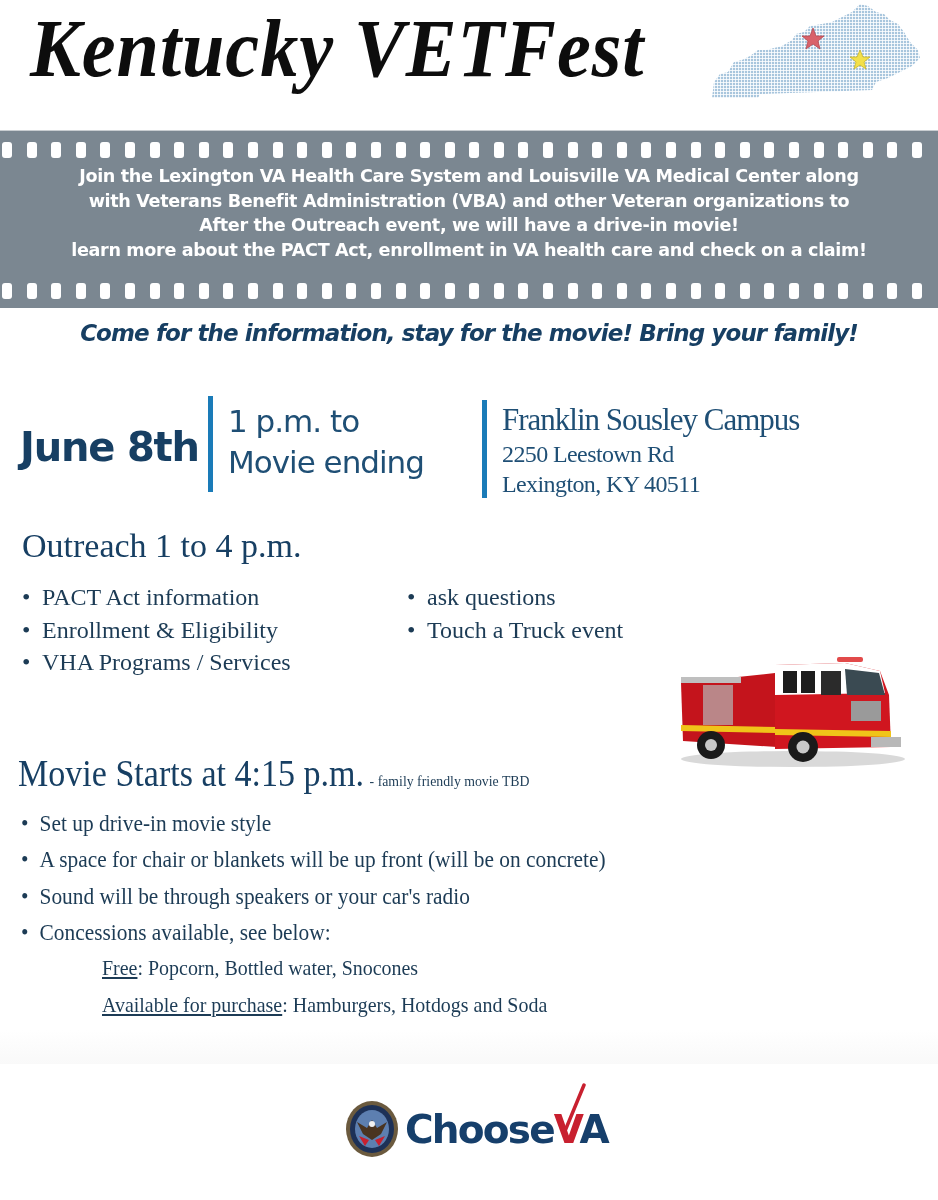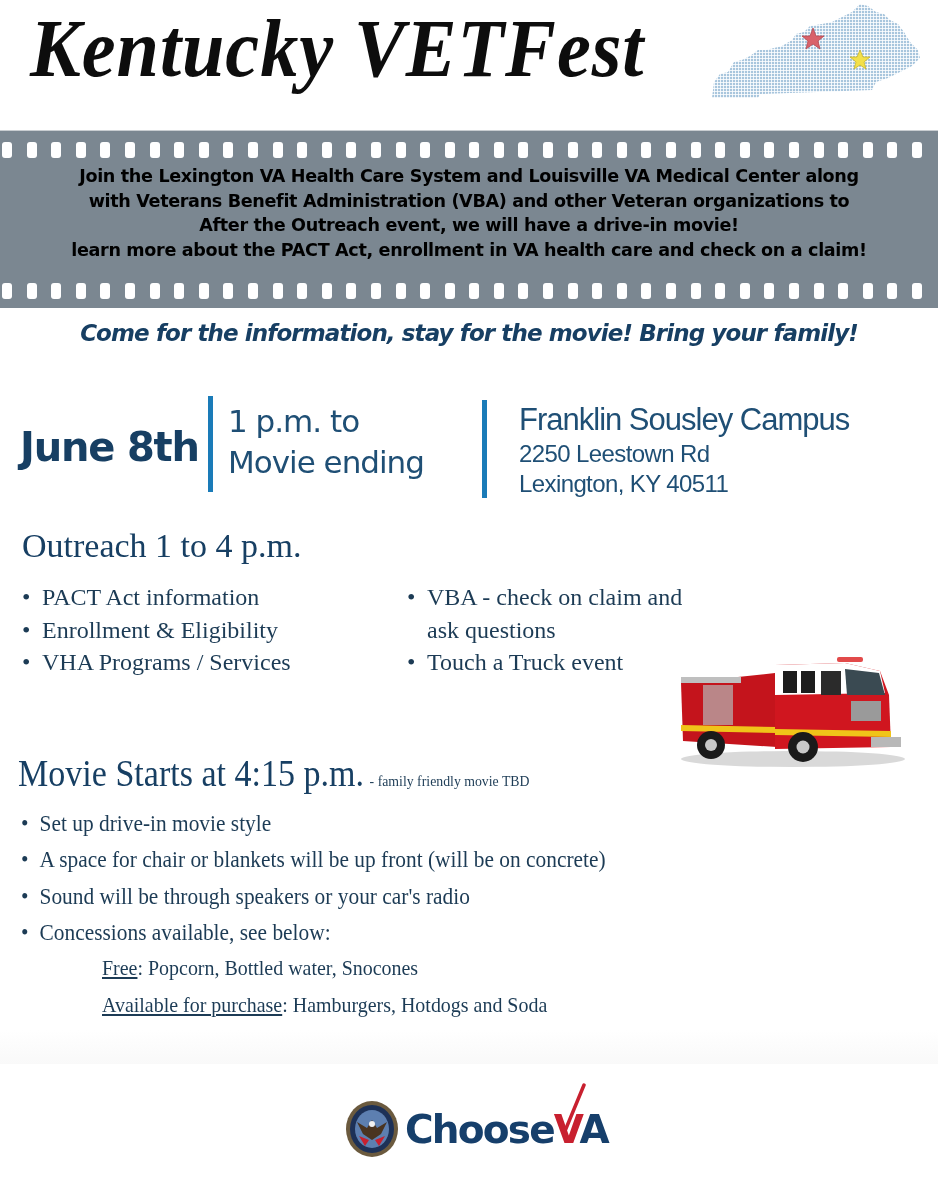--- a/index.html
+++ b/index.html
@@ -15,37 +15,37 @@
       transform: scaleX(0.93); transform-origin: left top; white-space: nowrap; }
     .ky-map { position: absolute; left: 700px; top: 2px; width: 238px; height: 100px; }
 
     
     .film { position: absolute; left: 0; top: 130px; width: 938px; height: 178px; background: #7b8791;
       border-top: 1px solid #c9cdd1; }
     .holes { position: absolute; left: 2px; height: 16px; width: 936px; display: flex; gap: 0; }
     .holes.top { top: 11px; }
     .holes.bottom { top: 152px; }
     .hole { width: 10px; height: 16px; background: #ffffff; border-radius: 3px; margin-right: 14.6px; flex: none; }
-    .film-text { position: absolute; left: 0; top: 33px; width: 938px; text-align: center; color: #000000;
+    .film-text { position: absolute; left: 0; top: 33px; width: 938px; text-align: center; color: #ffffff;
       font-family: "DejaVu Sans", sans-serif; font-weight: bold; font-size: 17.6px; line-height: 24.5px; letter-spacing: -0.35px; }
     .film-text div { white-space: nowrap; }
 
     .tagline { position: absolute; left: 0; width: 938px; top: 320px; text-align: center; color: #173f63;
       font-family: "DejaVu Sans", sans-serif; font-weight: bold; font-style: italic; font-size: 23px;
       letter-spacing: -0.9px; white-space: nowrap; }
 
     
     .date { position: absolute; left: 20px; top: 424px; color: #173f63; font-family: "DejaVu Sans", sans-serif;
       font-weight: bold; font-size: 40px; letter-spacing: -1.2px; white-space: nowrap; }
     .vbar { position: absolute; width: 5px; background: #1a7bb8; }
     .vbar.one { left: 208px; top: 396px; height: 96px; }
     .vbar.two { left: 482px; top: 400px; height: 98px; }
     .time { position: absolute; left: 228px; top: 401px; color: #1f4f75; font-family: "DejaVu Sans", sans-serif;
       font-size: 31px; line-height: 41px; letter-spacing: -1px; white-space: nowrap; }
-    .venue { position: absolute; left: 519px; top: 401px; color: #1f4f75; font-family: Liberation Sans, sans-serif; white-space: nowrap; }
+    .venue { position: absolute; left: 502px; top: 401px; color: #1f4f75; font-family: Liberation Serif, serif; white-space: nowrap; }
     .venue .name { font-size: 31px; line-height: 38px; letter-spacing: -1px; }
     .venue .line { font-size: 24px; line-height: 30px; letter-spacing: -0.6px; }
 
     
     .h-outreach { position: absolute; left: 22px; top: 527px; color: #173f63; font-family: "Liberation Serif", serif;
       font-size: 34px; white-space: nowrap; }
     .bullets { position: absolute; list-style: none; color: #1c3b55; font-family: "Liberation Serif", serif;
       font-size: 24px; line-height: 32.5px; white-space: nowrap; }
     .bullets li { position: relative; padding-left: 22px; }
     .bullets li .dot { position: absolute; left: 2px; top: 0; }
@@ -198,21 +198,21 @@
     <div class="line">Lexington, KY 40511</div>
   </div>
 
   <div class="h-outreach">Outreach 1 to 4 p.m.</div>
   <ul class="bullets left">
     <li><span class="dot">•</span><span>PACT Act information</span></li>
     <li><span class="dot">•</span><span>Enrollment &amp; Eligibility</span></li>
     <li><span class="dot">•</span><span>VHA Programs / Services</span></li>
   </ul>
   <ul class="bullets right">
-    <li><span class="dot">•</span><span>VBA - check on claim and</span></li>
+    <li><span class="dot">•</span></li>
     <li><span>ask questions</span></li>
     <li><span class="dot">•</span><span>Touch a Truck event</span></li>
   </ul>
 
   <svg class="truck" viewBox="0 0 232 115">
     <ellipse cx="118" cy="104" rx="112" ry="8" fill="#d9d9d9"></ellipse>
 
     <path d="M6,28 L100,18 L102,92 L8,86 Z" fill="#c4141c"></path>
     <rect x="6" y="22" width="60" height="6" fill="#bfbfbf"></rect>
     <rect x="28" y="30" width="30" height="40" fill="#b7b7b7" opacity="0.7"></rect>

